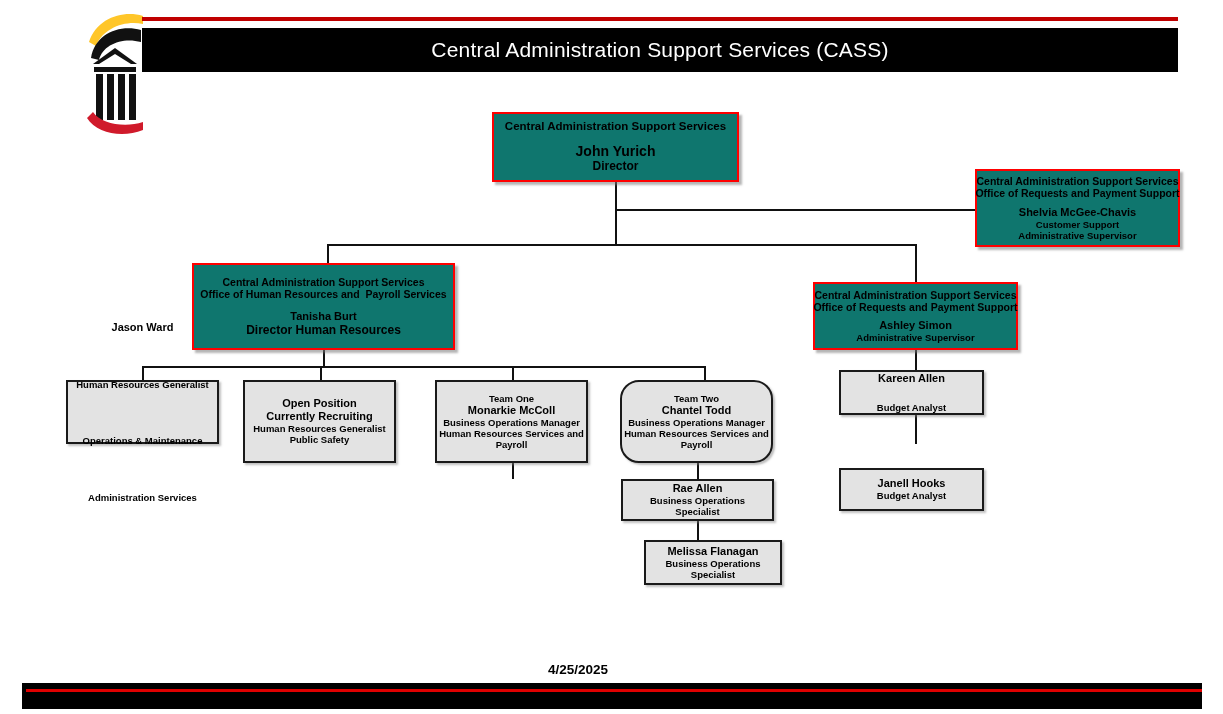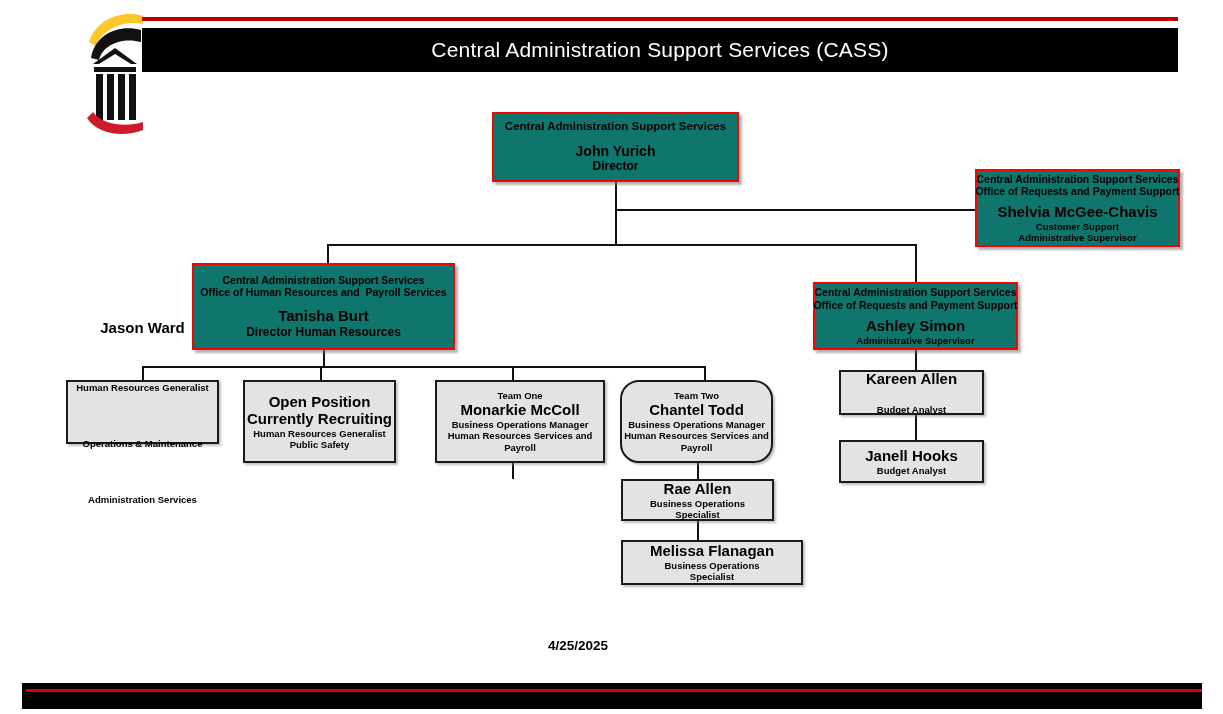--- a/index.html
+++ b/index.html
@@ -57,21 +57,21 @@
   .footer-red {
     position: absolute;
     left: 26px; top: 689px;
     width: 1176px; height: 3px;
     background: #e00000;
   }
 
   
   .date-label {
     position: absolute;
-    left: 548px; top: 638px;
+    left: 548px; top: 662px;
     font-size: 13.5px;
     font-weight: bold;
     color: #000000;
   }
 
   
   .line {
     position: absolute;
     background: #111111;
   }
@@ -98,21 +98,21 @@
     background: #e3e3e3;
     border: 2px solid #1a1a1a;
     box-shadow: 2px 2px 2px rgba(130,130,130,0.5);
   }
   .ln { display: block; white-space: pre; }
   .unit {        font-size: 10.5px; font-weight: bold; }
   .unit-top {    font-size: 11.5px; font-weight: bold; }
   .gap-sm { height: 9px; }
   .gap-xs { height: 6px; }
   .name-lg {     font-size: 14px;   font-weight: bold; }
-  .name-md {     font-size: 15px;   font-weight: bold; }
+  .name-md {     font-size: 11px;   font-weight: bold; }
   .role {        font-size: 12px; font-weight: bold; }
   .role-sm {     font-size:  9.5px; font-weight: bold; }
   .team-label {  font-size:  9.5px; font-weight: bold; }
 </style>
 </head>
 <body>
 
 <div id="page">
 
   <div class="logo">
@@ -198,21 +198,21 @@
     <span class="ln role-sm">Administration Services</span>
   </div>
 
   <div class="node gray" style="left:243px; top:380px; width:153px; height:83px;">
     <span class="ln name-md">Open Position</span>
     <span class="ln name-md">Currently Recruiting</span>
     <span class="ln role-sm">Human Resources Generalist</span>
     <span class="ln role-sm">Public Safety</span>
   </div>
 
-  <div class="node gray" style="left:435px; top:380px; width:170px; height:83px;">
+  <div class="node gray" style="left:435px; top:380px; width:153px; height:83px;">
     <span class="ln team-label">Team One</span>
     <span class="ln name-md">Monarkie McColl</span>
     <span class="ln role-sm">Business Operations Manager</span>
     <span class="ln role-sm">Human Resources Services and</span>
     <span class="ln role-sm">Payroll</span>
   </div>
 
   <div class="node gray" style="left:620px; top:380px; width:153px; height:83px;border-radius:19px;">
     <span class="ln team-label">Team Two</span>
     <span class="ln name-md">Chantel Todd</span>
@@ -221,32 +221,32 @@
     <span class="ln role-sm">Payroll</span>
   </div>
 
 
   <div class="node gray" style="left:621px; top:479px; width:153px; height:42px;">
     <span class="ln name-md">Rae Allen</span>
     <span class="ln role-sm">Business Operations</span>
     <span class="ln role-sm">Specialist</span>
   </div>
 
-  <div class="node gray" style="left:621px; top:540px; width:182px; height:45px;">
+  <div class="node gray" style="left:644px; top:540px; width:138px; height:45px;">
     <span class="ln name-md">Melissa Flanagan</span>
     <span class="ln role-sm">Business Operations</span>
     <span class="ln role-sm">Specialist</span>
   </div>
 
   <div class="node gray" style="left:839px; top:370px; width:145px; height:45px;gap:17px;">
     <span class="ln name-md">Kareen Allen</span>
     <span class="ln role-sm">Budget Analyst</span>
   </div>
 
-  <div class="node gray" style="left:839px; top:440px; width:145px; height:43px;">
+  <div class="node gray" style="left:839px; top:468px; width:145px; height:43px;">
     <span class="ln name-md">Janell Hooks</span>
     <span class="ln role-sm">Budget Analyst</span>
   </div>
 
   <div class="date-label">4/25/2025</div>
 
   <div class="footer-bar"></div>
   <div class="footer-red"></div>
 
 </div>

